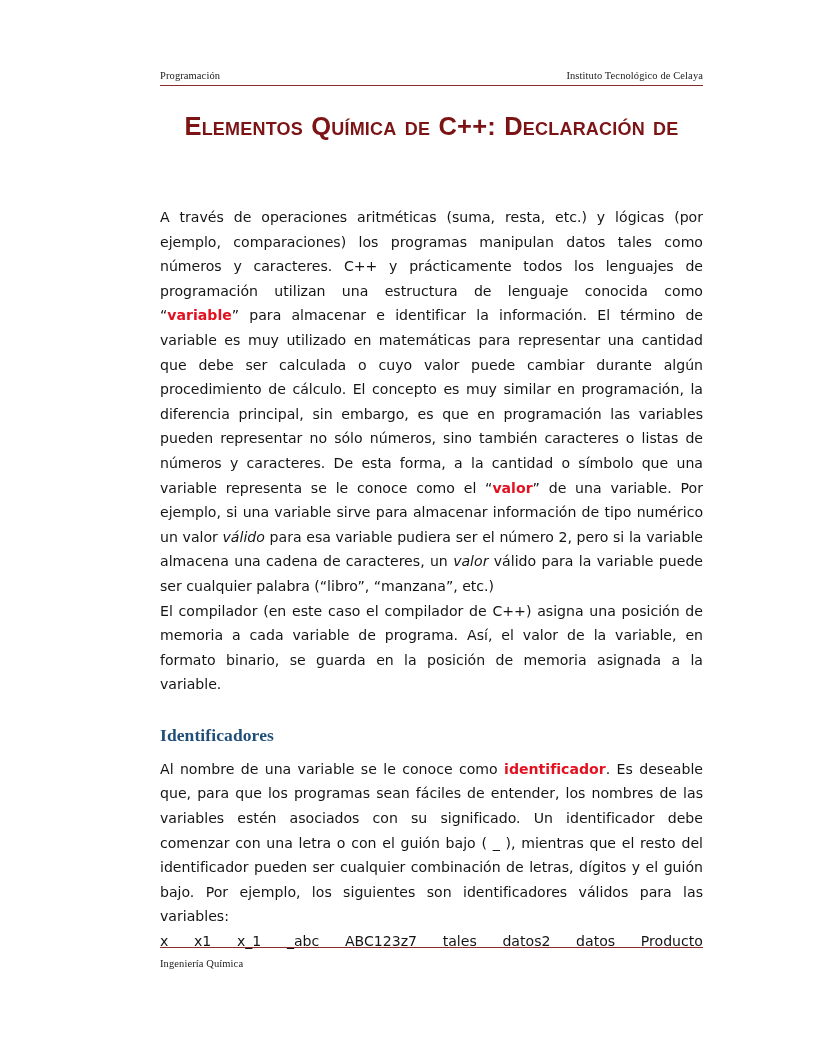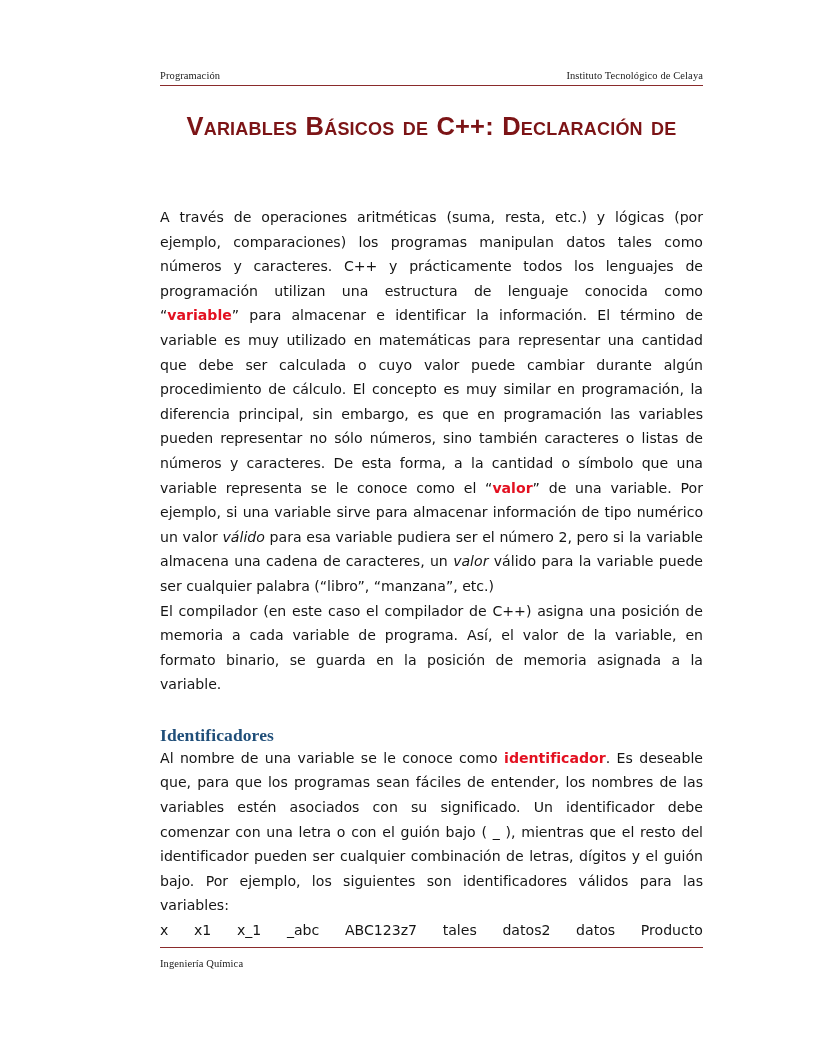--- a/index.html
+++ b/index.html
@@ -89,21 +89,21 @@
   
   h2.section-heading {
     margin: 0;
     font-family: "Liberation Serif", "DejaVu Serif", serif;
     font-weight: bold;
     font-size: 17.5px;
     line-height: 22px;
     color: #1f4e79;
     letter-spacing: 0.1px;
   }
-  .heading-wrap { margin-top: 27px; }
+  .heading-wrap { margin-top: 27px; margin-bottom: 11px; }
 
   
   .ident-line {
     margin: 0;
     font-size: 14.1px;
     line-height: 24.6px;
     color: #141414;
     display: flex;
     justify-content: space-between;
     width: 100%;
@@ -129,21 +129,21 @@
 
   <div class="content-col page-header">
     <div class="header-row">
       <span class="header-left">Programación</span>
       <span class="header-right">Instituto Tecnológico de Celaya</span>
     </div>
     <hr class="rule">
   </div>
 
   <div class="content-col doc-title">
-    <div>Variables Básicos de C++: Declaración de</div>
+    <div>Elementos Química de C++: Declaración de</div>
   </div>
 
   <div class="content-col body-block">
 
     <p class="para"><span>A través de operaciones aritméticas (suma, resta, etc.) y lógicas (por ejemplo, comparaciones) los programas manipulan datos tales como números y caracteres. C++ y prácticamente todos los lenguajes de programación utilizan una estructura de lenguaje conocida como “</span><span class="kw-red">variable</span><span>” para almacenar e identificar la información. El término de variable es muy utilizado en matemáticas para representar una cantidad que debe ser calculada o cuyo valor puede cambiar durante algún procedimiento de cálculo. El concepto es muy similar en programación, la diferencia principal, sin embargo, es que en programación las variables pueden representar no sólo números, sino también caracteres o listas de números y caracteres. De esta forma, a la cantidad o símbolo que una variable representa se le conoce como el “</span><span class="kw-red">valor</span><span>” de una variable. Por ejemplo, si una variable sirve para almacenar información de tipo numérico un valor </span><span class="ital">válido</span><span> para esa variable pudiera ser el número 2, pero si la variable almacena una cadena de caracteres, un </span><span class="ital">valor</span><span> válido para la variable puede ser cualquier palabra (“libro”, “manzana”, etc.)</span></p>
 
     <p class="para">El compilador (en este caso el compilador de C++) asigna una posición de memoria a cada variable de programa. Así, el valor de la variable, en formato binario, se guarda en la posición de memoria asignada a la variable.</p>
 
     <div class="heading-wrap">
       <h2 class="section-heading">Identificadores</h2>

